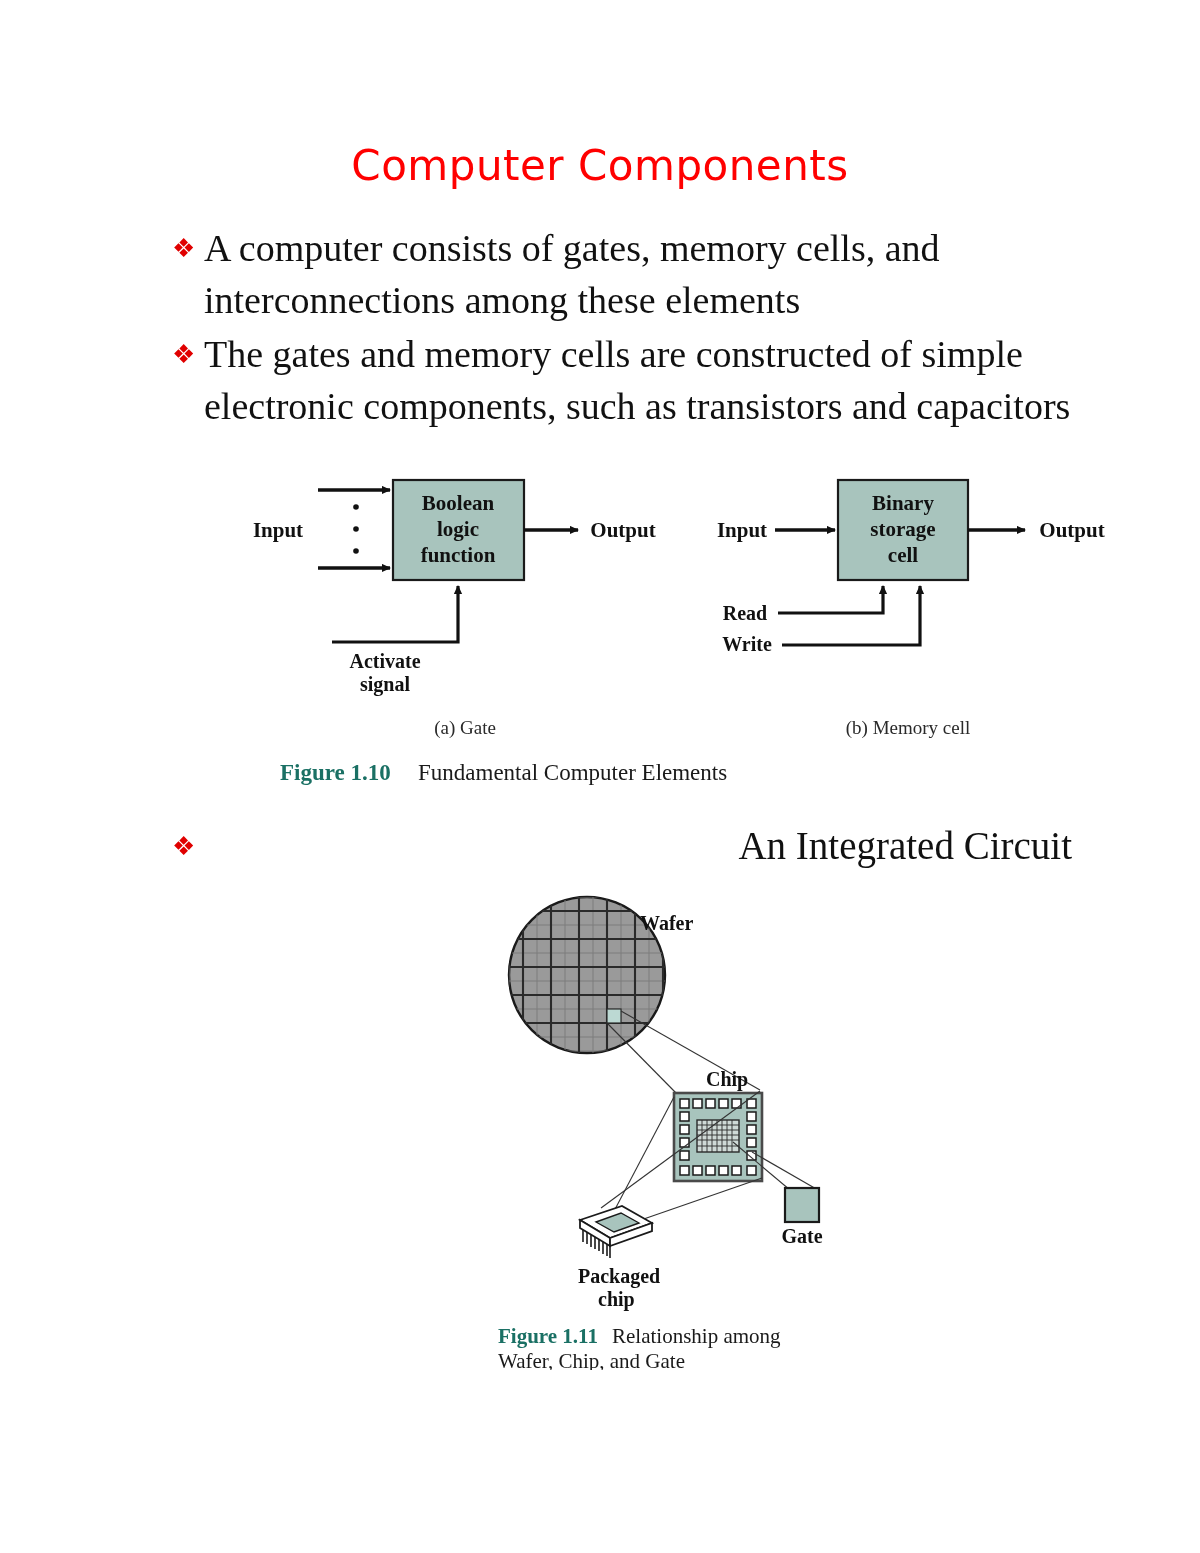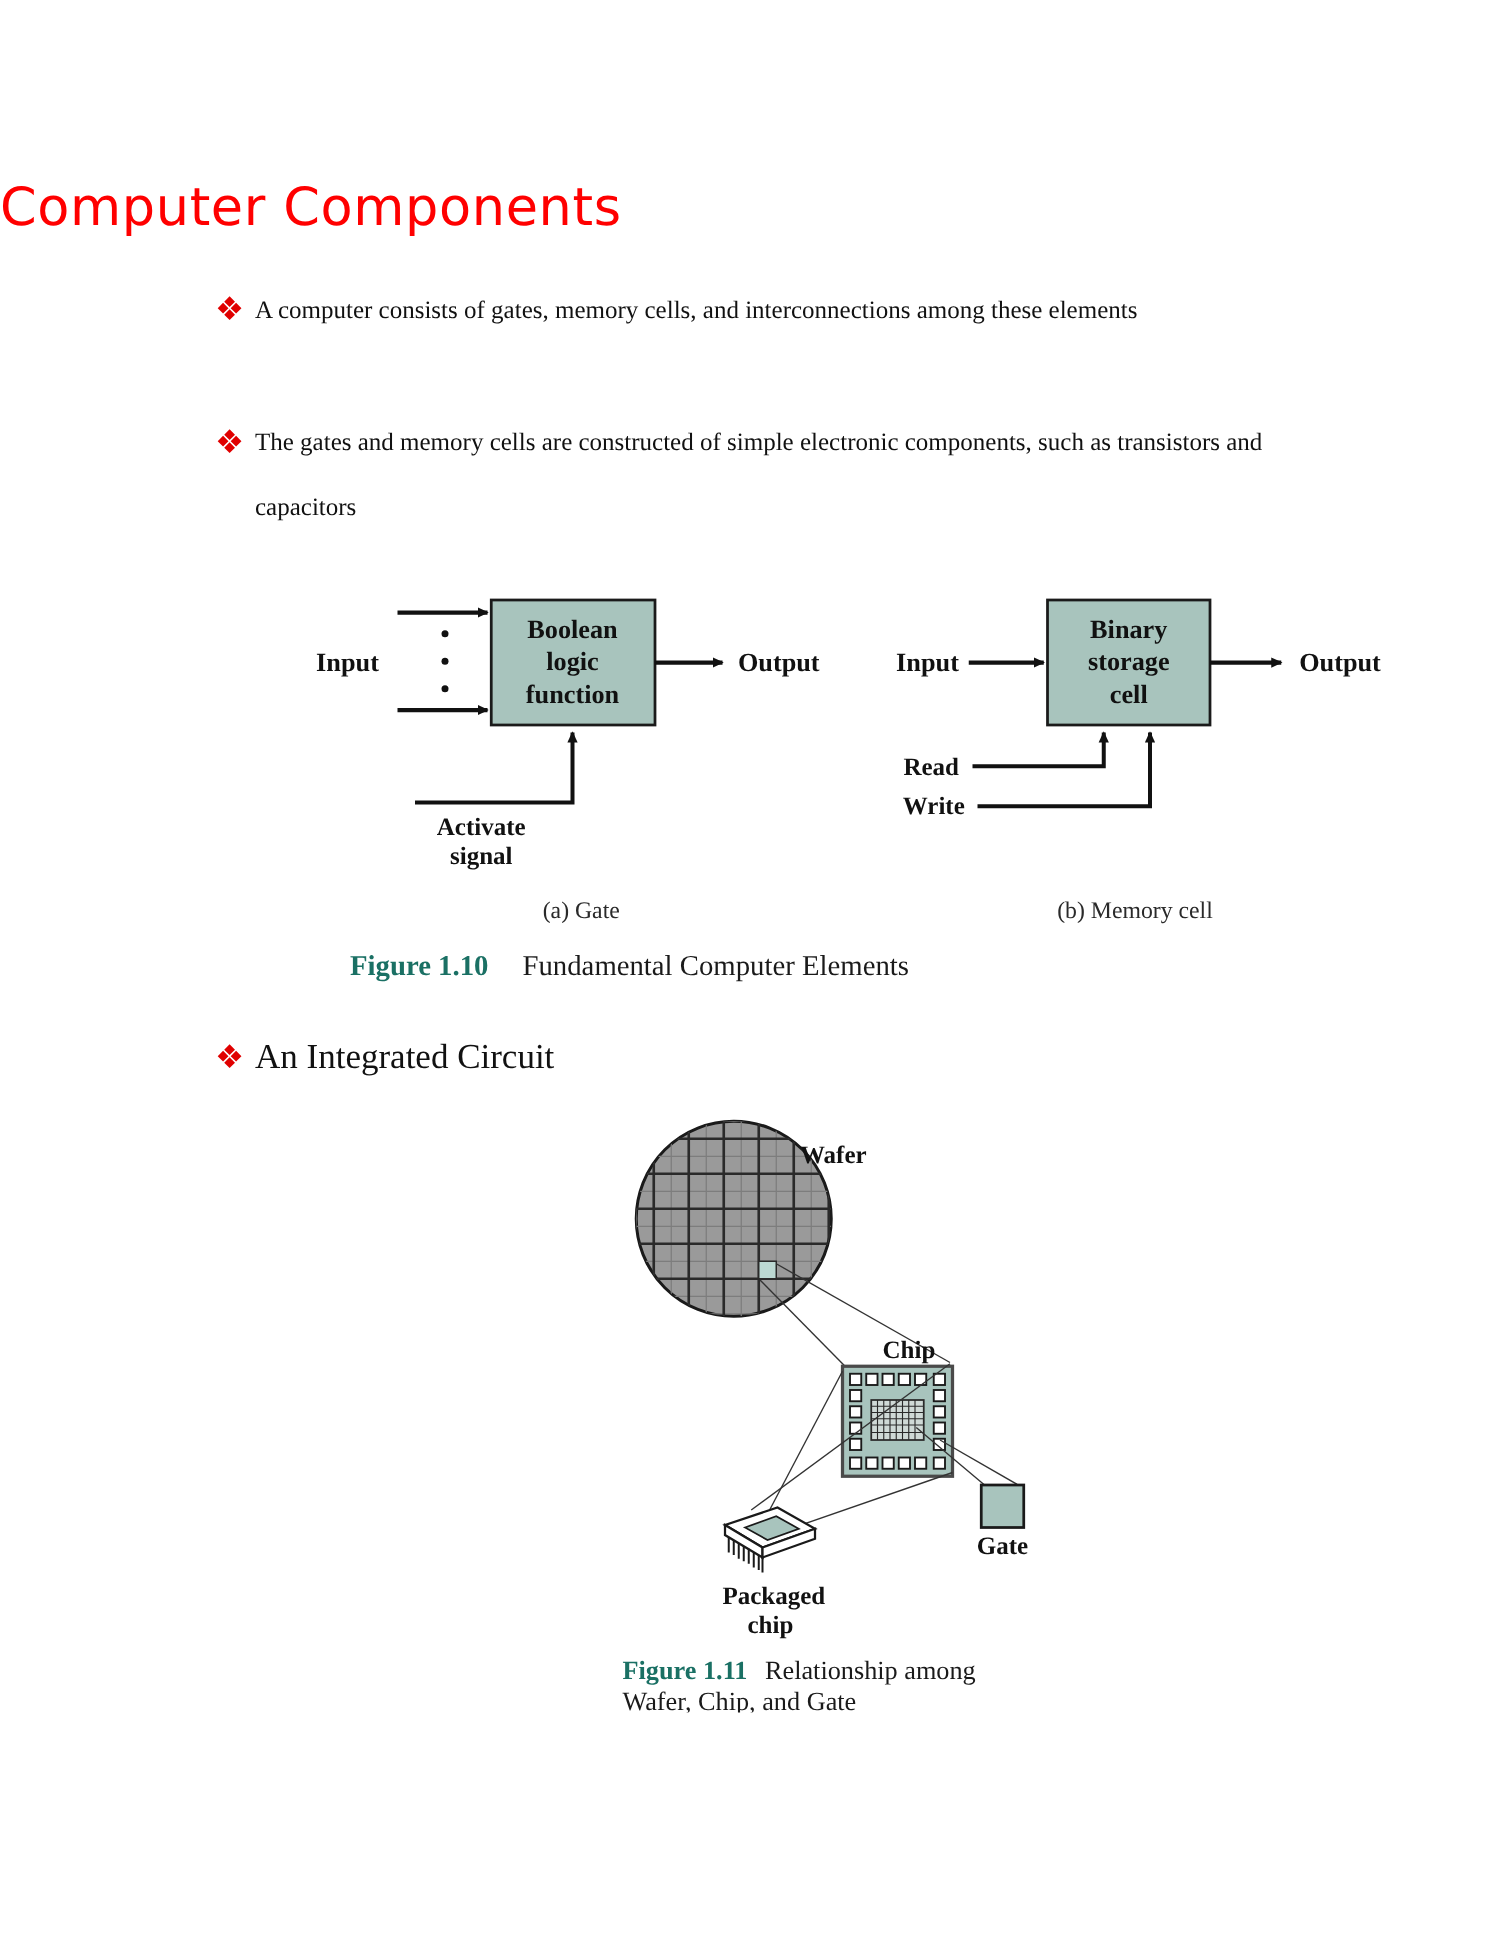--- a/index.html
+++ b/index.html
@@ -19,20 +19,21 @@
     background: #ffffff;
     overflow: hidden;
   }
 
   
   .slide-title {
     position: absolute;
     left: 0;
     top: 144px;
     width: 1200px;
+    text-align: center;
     font-family: "DejaVu Sans", sans-serif;
     font-size: 42px;
     font-weight: 400;
     letter-spacing: 0.5px;
     color: #ff0000;
     line-height: 1.05;
   }
 
   
   .bullet-block {
@@ -51,28 +52,28 @@
     flex: 0 0 auto;
     color: #e00000;
     font-family: "DejaVu Sans", sans-serif;
     font-size: 26px;
     line-height: 52px;
     width: 32px;
   }
   .bullet-text {
     flex: 1 1 auto;
     font-family: "Liberation Serif", serif;
-    font-size: 20px;
+    font-size: 38px;
     line-height: 52px;
     text-align: left;
   }
   #bullet1 { top: 222px; }
   #bullet2 { top: 328px; }
   #bullet3 { top: 820px; }
-  #bullet3 .bullet-text { font-size: 28px; }
+  #bullet3 .bullet-text { font-size: 39px; text-align: right; }
 
   
   #fig110 {
     position: absolute;
     left: 0;
     top: 465px;
     width: 1108px;
     height: 330px;
   }
   #fig110 svg { display: block; }

